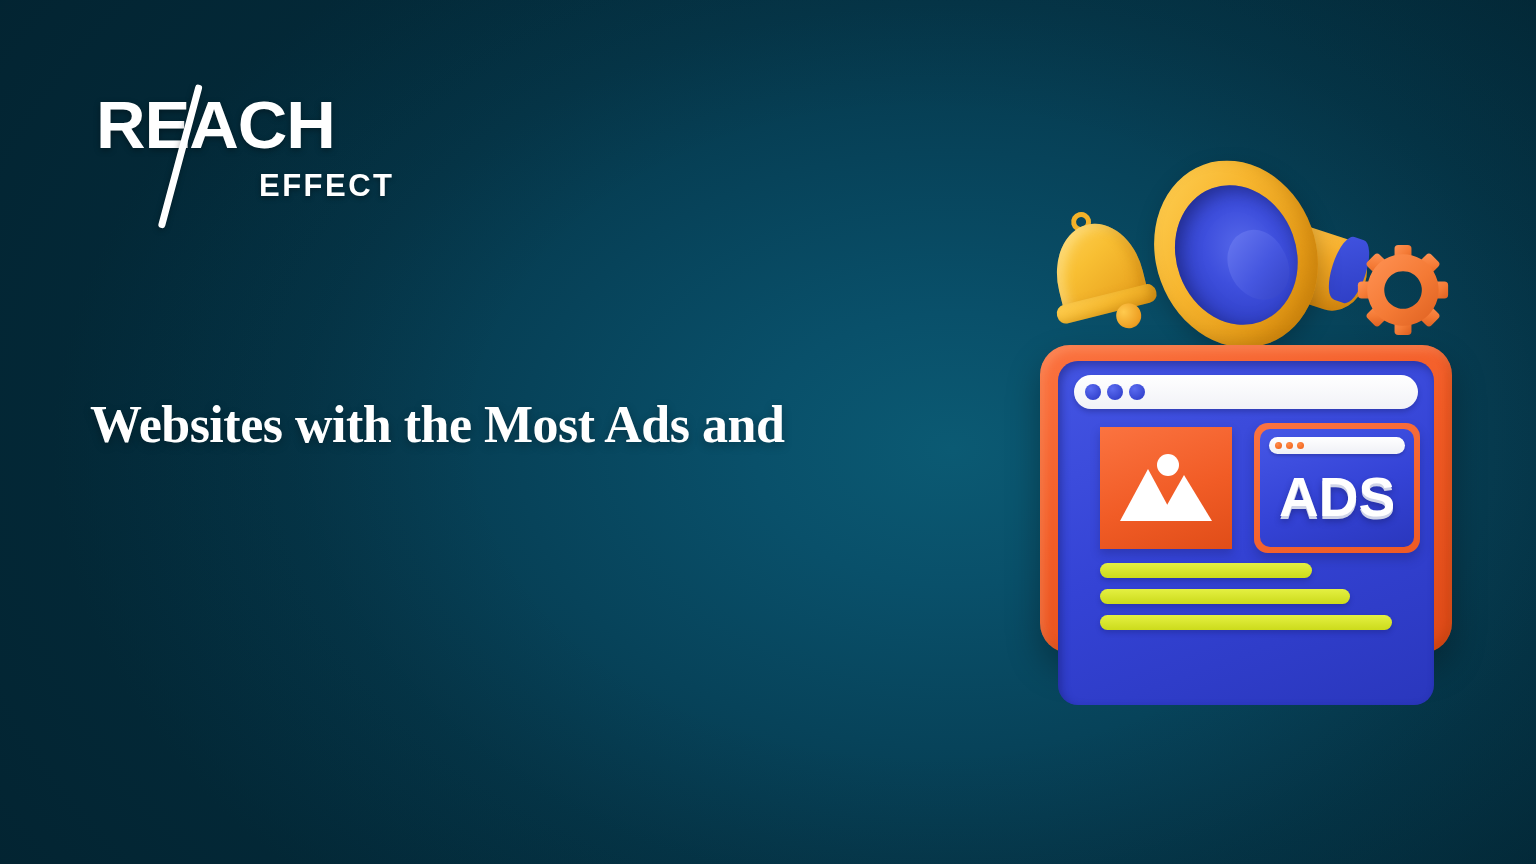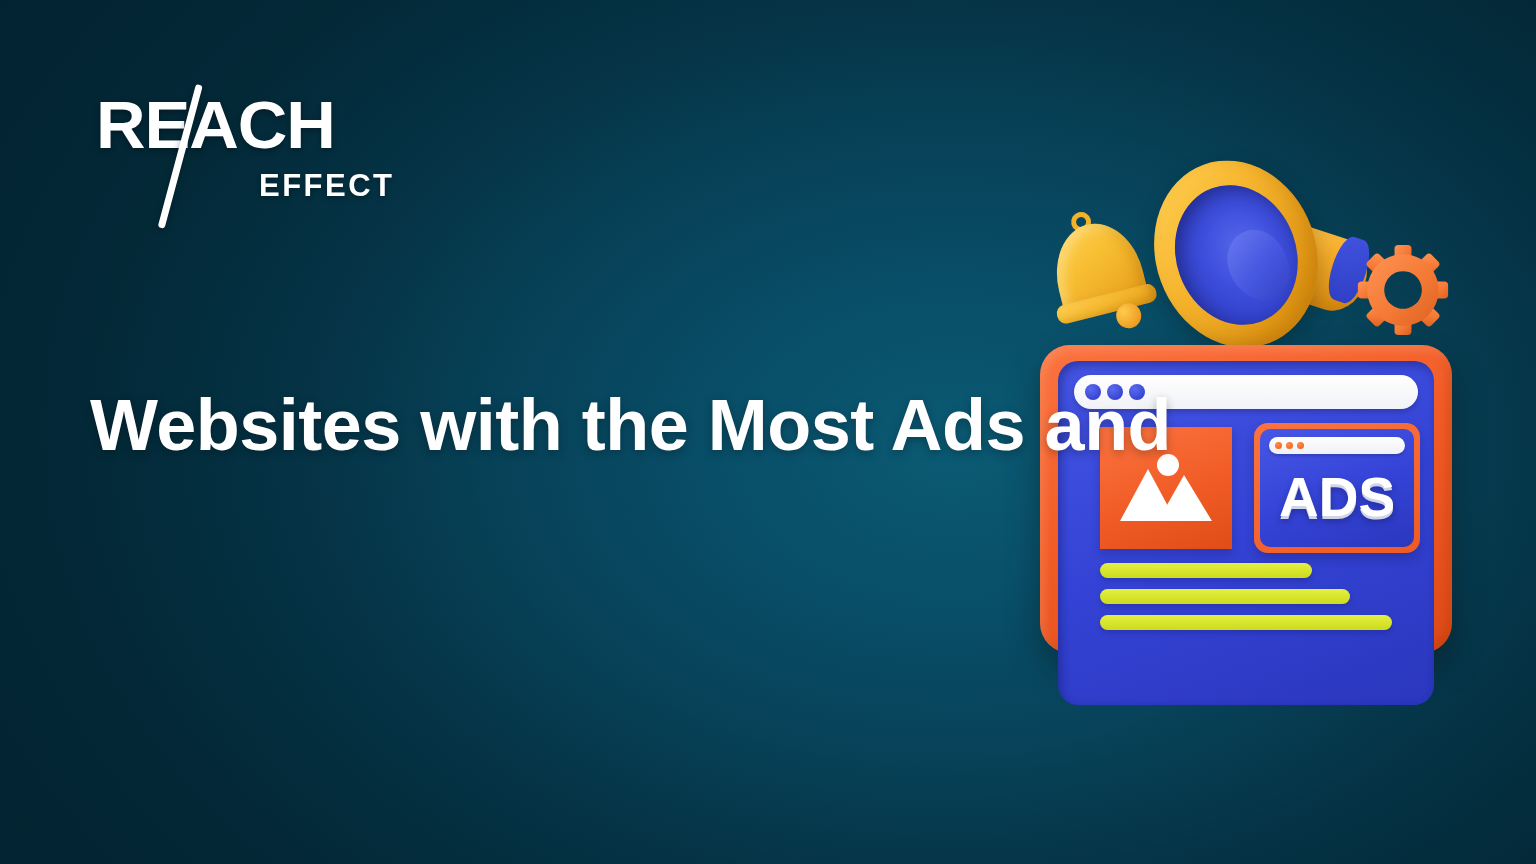--- a/index.html
+++ b/index.html
@@ -89,23 +89,23 @@
   #headline {
     position: absolute;
     left: 90px;
     top: 388px;
     width: 960px;
     z-index: 5;
   }
   #headline .hl-line {
     display: block;
     color: #ffffff;
-    font-family: Liberation Sans, sans-serif;
+    font-family: Liberation Serif, serif;
     font-weight: 700;
-    font-size: 72px;
+    font-size: 52px;
     line-height: 74px;
     letter-spacing: -0.5px;
     white-space: nowrap;
     text-shadow: 0 3px 10px rgba(0,0,0,0.28);
   }
 
   
   #illustration {
     position: absolute;
     left: 1020px;

